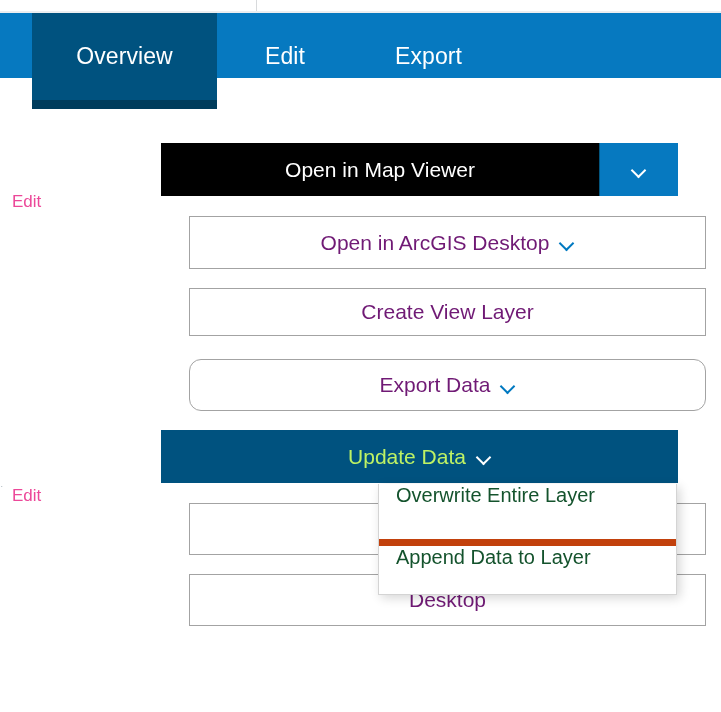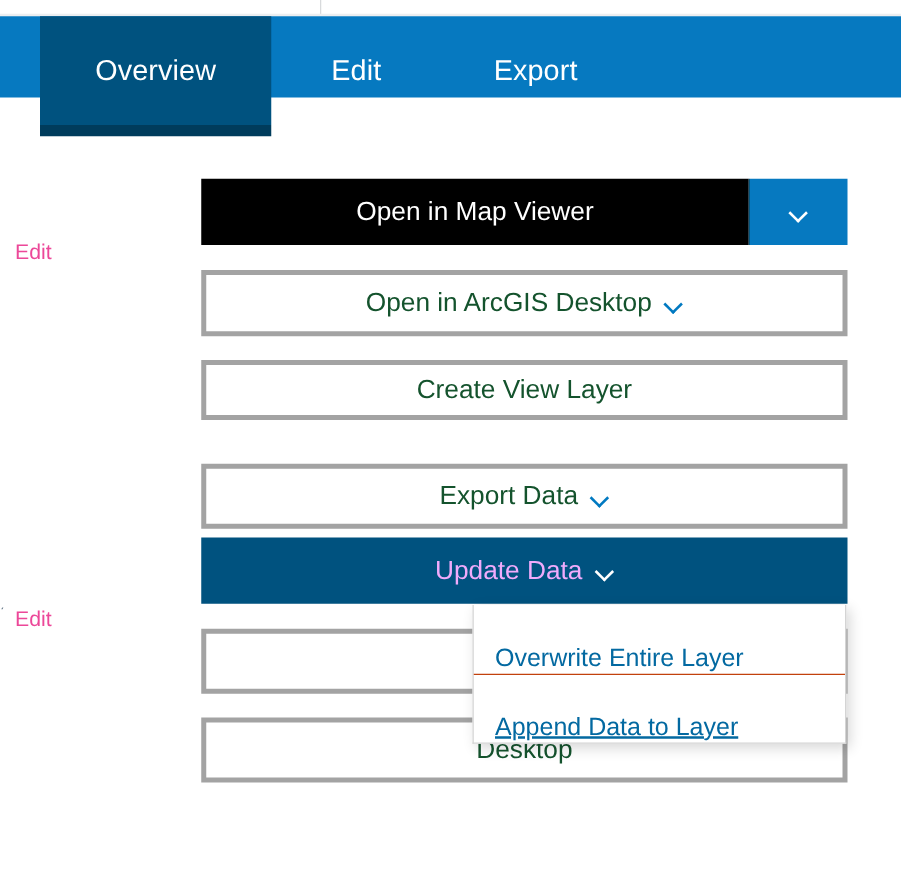--- a/index.html
+++ b/index.html
@@ -93,26 +93,27 @@
     display: flex;
     align-items: center;
     justify-content: center;
     font-size: 21px;
     font-weight: 400;
     cursor: pointer;
     user-select: none;
   }
   .btn-outline {
     background: #ffffff;
-    color: #14532d;
-    border: 4px solid #a3a3a3;
+    color: #701a75;
+    border: 1px solid #a3a3a3;
+    margin-left: 28px;
   }
   .btn-active {
     background: #00527f;
-    color: #f0abfc;
+    color: #bef264;
     border: none;
     text-align: right;
   }
 
   
   #btn-map-viewer-main {
     position: absolute;
     left: 161px; top: 143px;
     width: 438px; height: 53px;
     background: #000000;
@@ -168,31 +169,30 @@
     background: #ffffff;
     border: 1px solid #d4d4d4;
     border-top: none;
     box-sizing: border-box;
     box-shadow: 3px 3px 10px rgba(0,0,0,0.16);
     z-index: 40;
   }
   .menu-item {
     height: 55px;
     display: flex;
-    align-items: flex-end;
+    align-items: flex-start;
     padding-left: 17px;
     box-sizing: border-box;
-    color: #0369a1;
+    color: #14532d;
     font-size: 20px;
     cursor: pointer;
     user-select: none;
   }
   .menu-item + .menu-item {
-    border-top: 1px solid #c2410c;
-    text-decoration: underline;
+    border-top: 7px solid #c2410c;
   }
 </style>
 </head>
 <body>
 
 <div id="top-strip">
   <div id="top-divider"></div>
 </div>
 <div id="top-underline"></div>
 
@@ -224,21 +224,21 @@
 
 <div class="btn btn-outline" style="top:216px;height:53px;">
   <span>Open in ArcGIS Desktop</span>
   <span class="caret" style="color:#0079c1;"></span>
 </div>
 
 <div class="btn btn-outline" style="top:288px;height:48px;">
   <span>Create View Layer</span>
 </div>
 
-<div class="btn btn-outline" style="top:371px;height:52px;">
+<div class="btn btn-outline" style="top:359px;height:52px;border-radius:12px;">
   <span>Export Data</span>
   <span class="caret" style="color:#0079c1;"></span>
 </div>
 
 <div class="btn btn-active" style="top:430px;height:53px;">
   <span>Update Data</span>
   <span class="caret" style="color:#ffffff;"></span>
 </div>
 
 <div class="btn btn-outline" style="top:503px;height:52px;">

